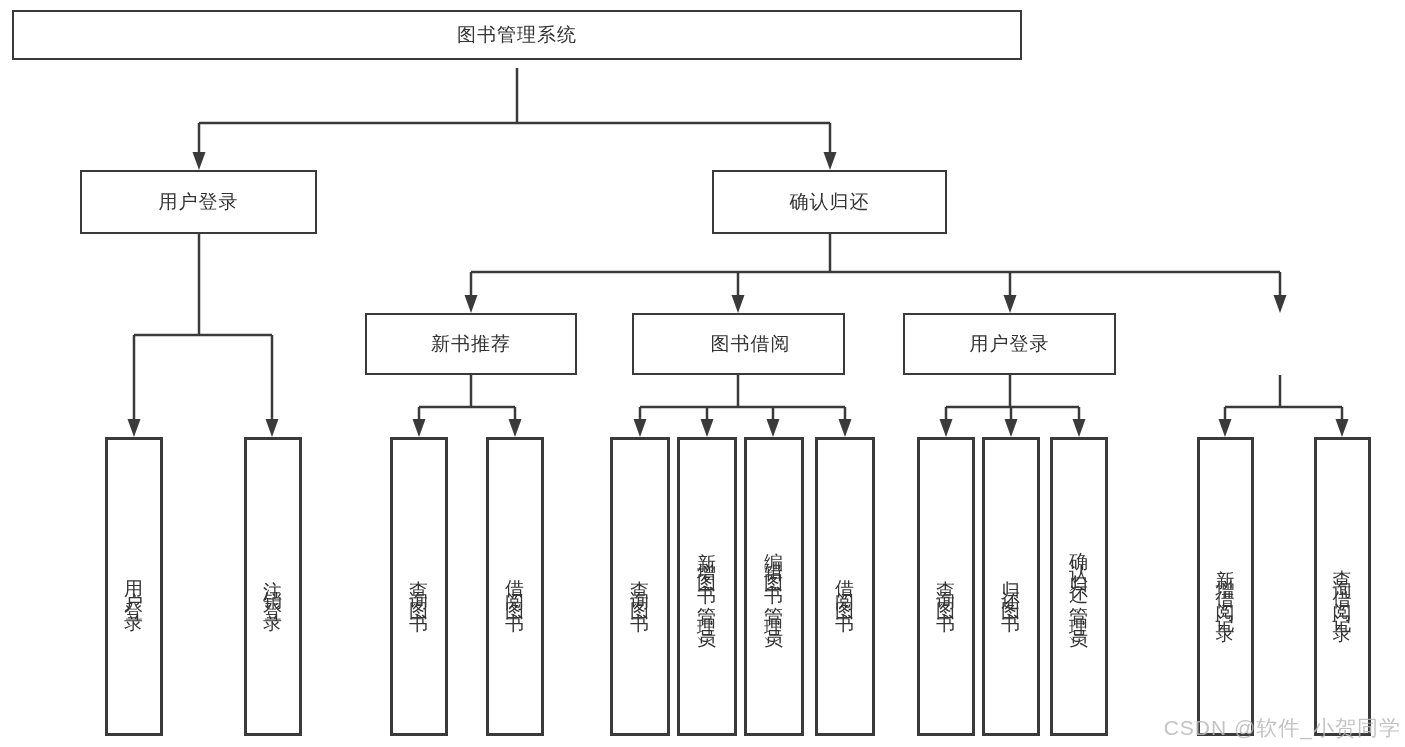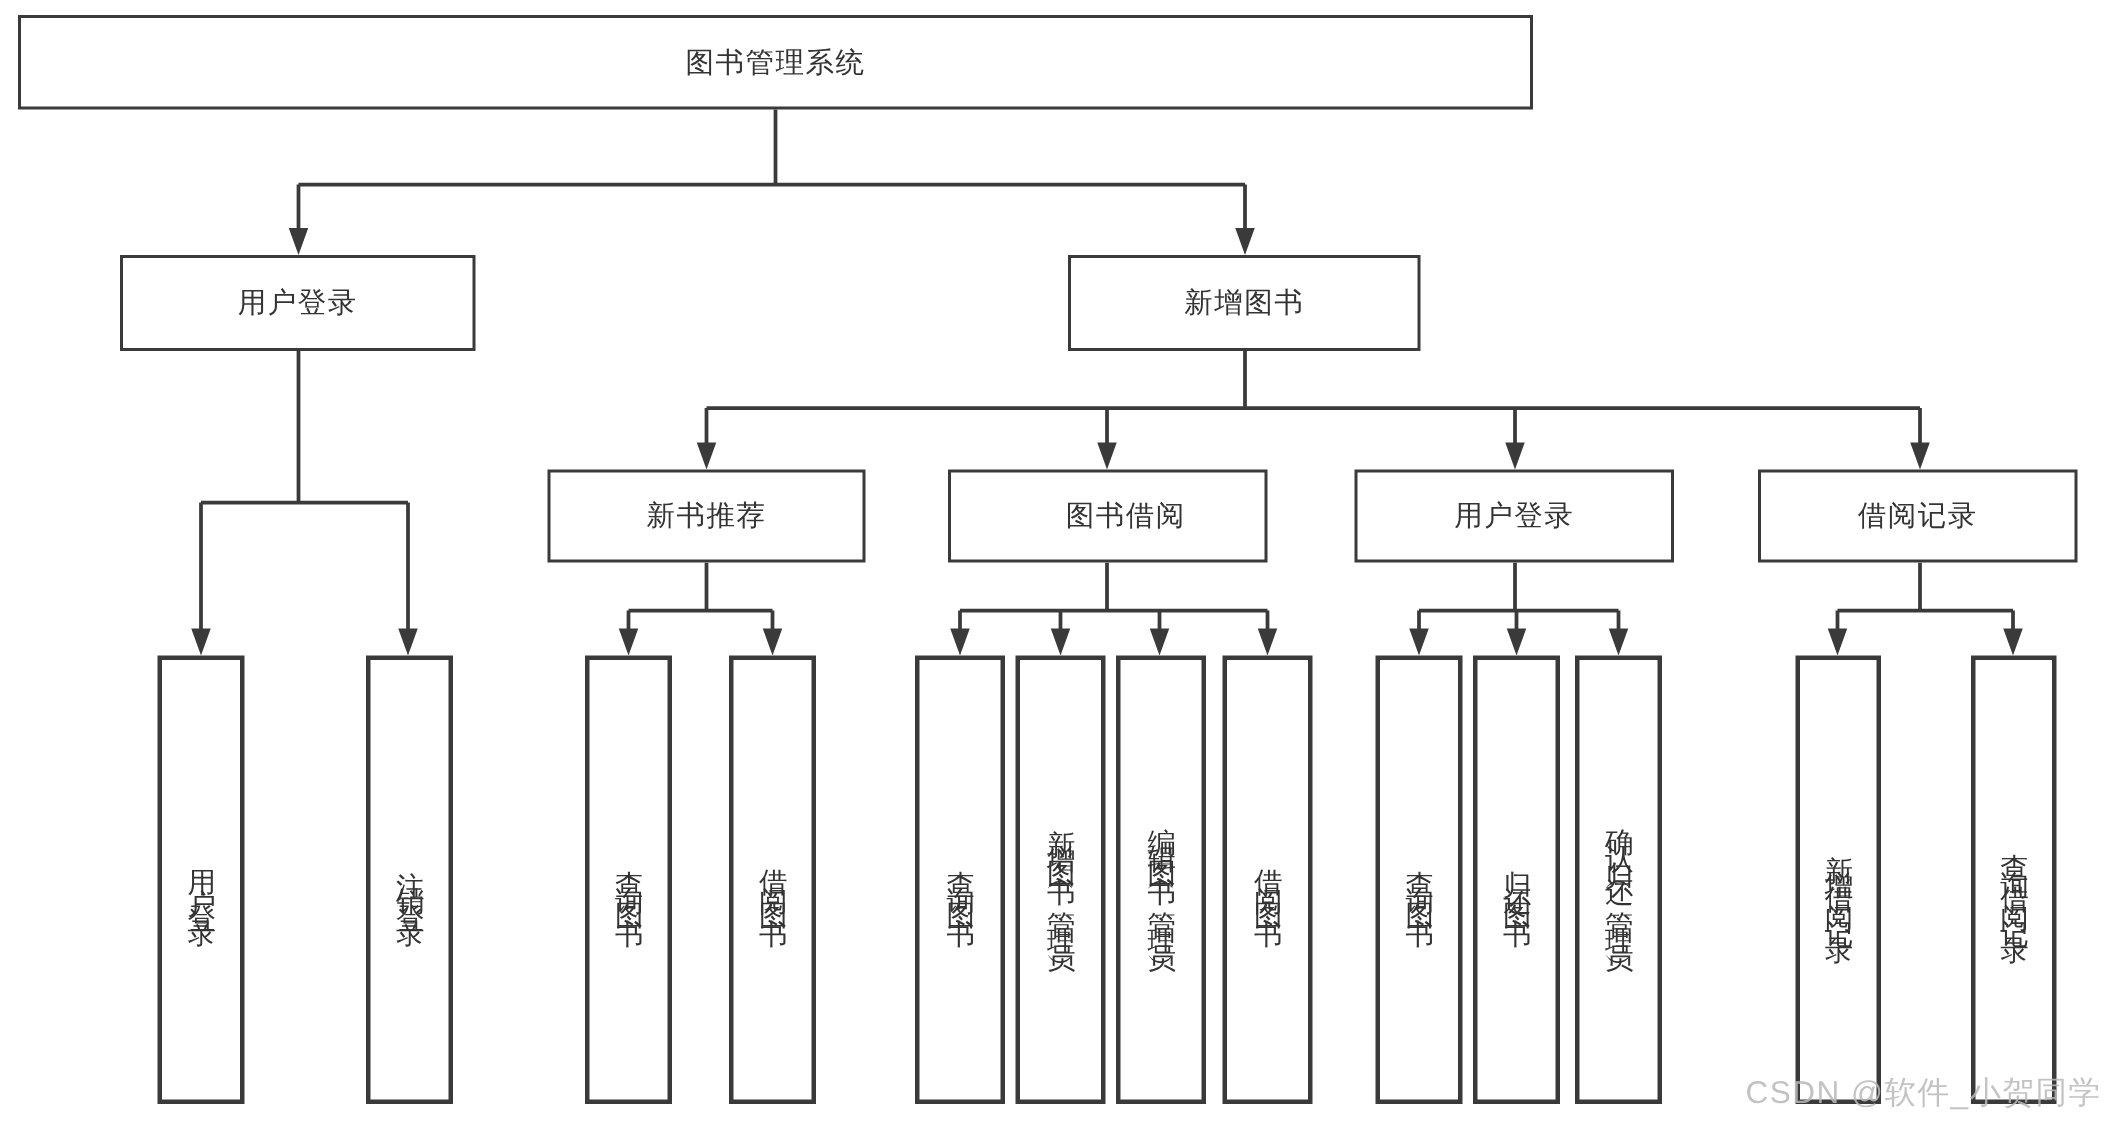--- a/index.html
+++ b/index.html
@@ -126,29 +126,28 @@
       <polygon points="766.5,419 779.5,419 773,437"></polygon>
       <polygon points="838.5,419 851.5,419 845,437"></polygon>
       <polygon points="939.5,419 952.5,419 946,437"></polygon>
       <polygon points="1004.5,419 1017.5,419 1011,437"></polygon>
       <polygon points="1072.5,419 1085.5,419 1079,437"></polygon>
       <polygon points="1218.5,419 1231.5,419 1225,437"></polygon>
       <polygon points="1335.5,419 1348.5,419 1342,437"></polygon>
     </g>
   </svg>
 
-  <div class="node" style="left:12px; top:10px; width:1010px; height:63px;">图书管理系统</div>
+  <div class="node" style="left:12px; top:10px; width:1010px; height:50px;">图书管理系统</div>
 
   <div class="node" style="left:80px; top:170px; width:237px; height:64px;">用户登录</div>
-  <div class="node" style="left:712px; top:170px; width:235px; height:64px;">新增图书</div>
+  <div class="node" style="left:712px; top:170px; width:235px; height:64px;">确认归还</div>
 
   <div class="node" style="left:365px; top:313px; width:212px; height:62px;">新书推荐</div>
   <div class="node" style="left:632px; top:313px; width:213px; height:62px;padding-left:24px;">图书借阅</div>
   <div class="node" style="left:903px; top:313px; width:213px; height:62px;">用户登录</div>
-  <div class="node" style="left:1172px; top:313px; width:213px; height:62px;">借阅记录</div>
 
   <div class="node vnode" style="left:105px; top:437px; width:58px; height:299px;">
     <span class="vtext">用户登录</span>
   </div>
   <div class="node vnode" style="left:244px; top:437px; width:58px; height:299px;">
     <span class="vtext">注销登录</span>
   </div>
 
   <div class="node vnode" style="left:390px; top:437px; width:58px; height:299px;">
     <span class="vtext">查询图书</span>

